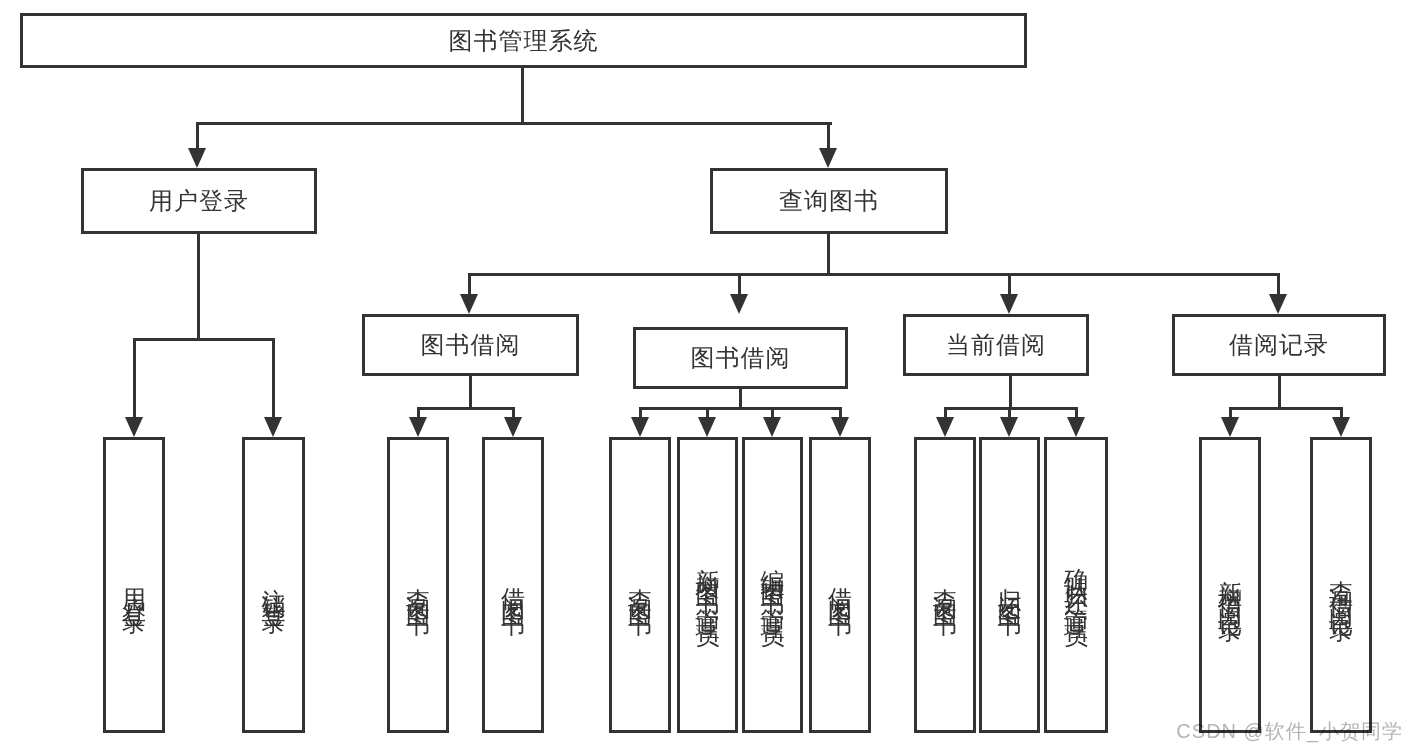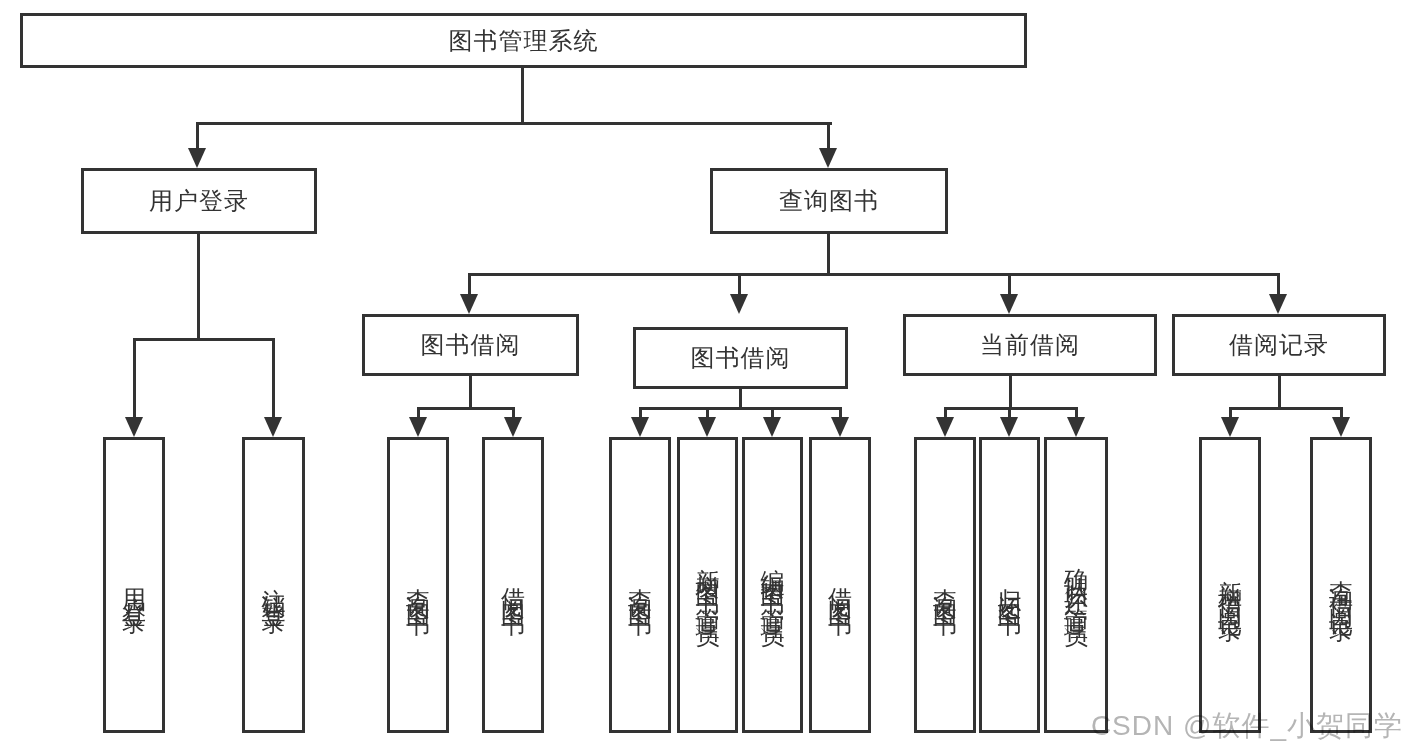--- a/index.html
+++ b/index.html
@@ -24,21 +24,21 @@
     writing-mode:vertical-rl;text-orientation:mixed;letter-spacing:8px;
     font-size:24px;line-height:1;
   }
   .ln{position:absolute;background:var(--line);z-index:1;}
   .arw{
     position:absolute;width:0;height:0;z-index:1;
     border-left:9px solid transparent;border-right:9px solid transparent;
     border-top:20px solid var(--line);
   }
   .watermark{
-    position:absolute;right:2px;bottom:2px;color:var(--wm);font-size:28px;
+    position:absolute;right:2px;bottom:2px;color:var(--wm);font-size:20px;
     letter-spacing:1px;z-index:5;mix-blend-mode:multiply;white-space:nowrap;
   }
 </style>
 </head>
 <body>
 
 <div id="stage">
 
   <div class="box" style="left:20px;top:13px;width:1007px;height:55px;">图书管理系统</div>
 
@@ -65,21 +65,21 @@
   <div class="ln" style="left:738px;top:273px;width:3px;height:22px;"></div>
   <div class="ln" style="left:1008px;top:273px;width:3px;height:22px;"></div>
   <div class="ln" style="left:1277px;top:273px;width:3px;height:22px;"></div>
   <div class="arw" style="left:460px;top:294px;"></div>
   <div class="arw" style="left:730px;top:294px;"></div>
   <div class="arw" style="left:1000px;top:294px;"></div>
   <div class="arw" style="left:1269px;top:294px;"></div>
 
   <div class="box" style="left:362px;top:314px;width:217px;height:62px;">图书借阅</div>
   <div class="box" style="left:633px;top:314px;width:215px;height:62px;margin-top:13px;">图书借阅</div>
-  <div class="box" style="left:903px;top:314px;width:254px;height:62px;">当前借阅</div>
+  <div class="box" style="left:903px;top:314px;width:186px;height:62px;">当前借阅</div>
   <div class="box" style="left:1172px;top:314px;width:214px;height:62px;">借阅记录</div>
 
   <div class="ln" style="left:469px;top:376px;width:3px;height:31px;"></div>
   <div class="ln" style="left:417px;top:407px;width:98px;height:3px;"></div>
   <div class="ln" style="left:417px;top:407px;width:3px;height:11px;"></div>
   <div class="ln" style="left:512px;top:407px;width:3px;height:11px;"></div>
   <div class="arw" style="left:409px;top:417px;"></div>
   <div class="arw" style="left:504px;top:417px;"></div>
 
   <div class="ln" style="left:739px;top:376px;width:3px;height:31px;"></div>

